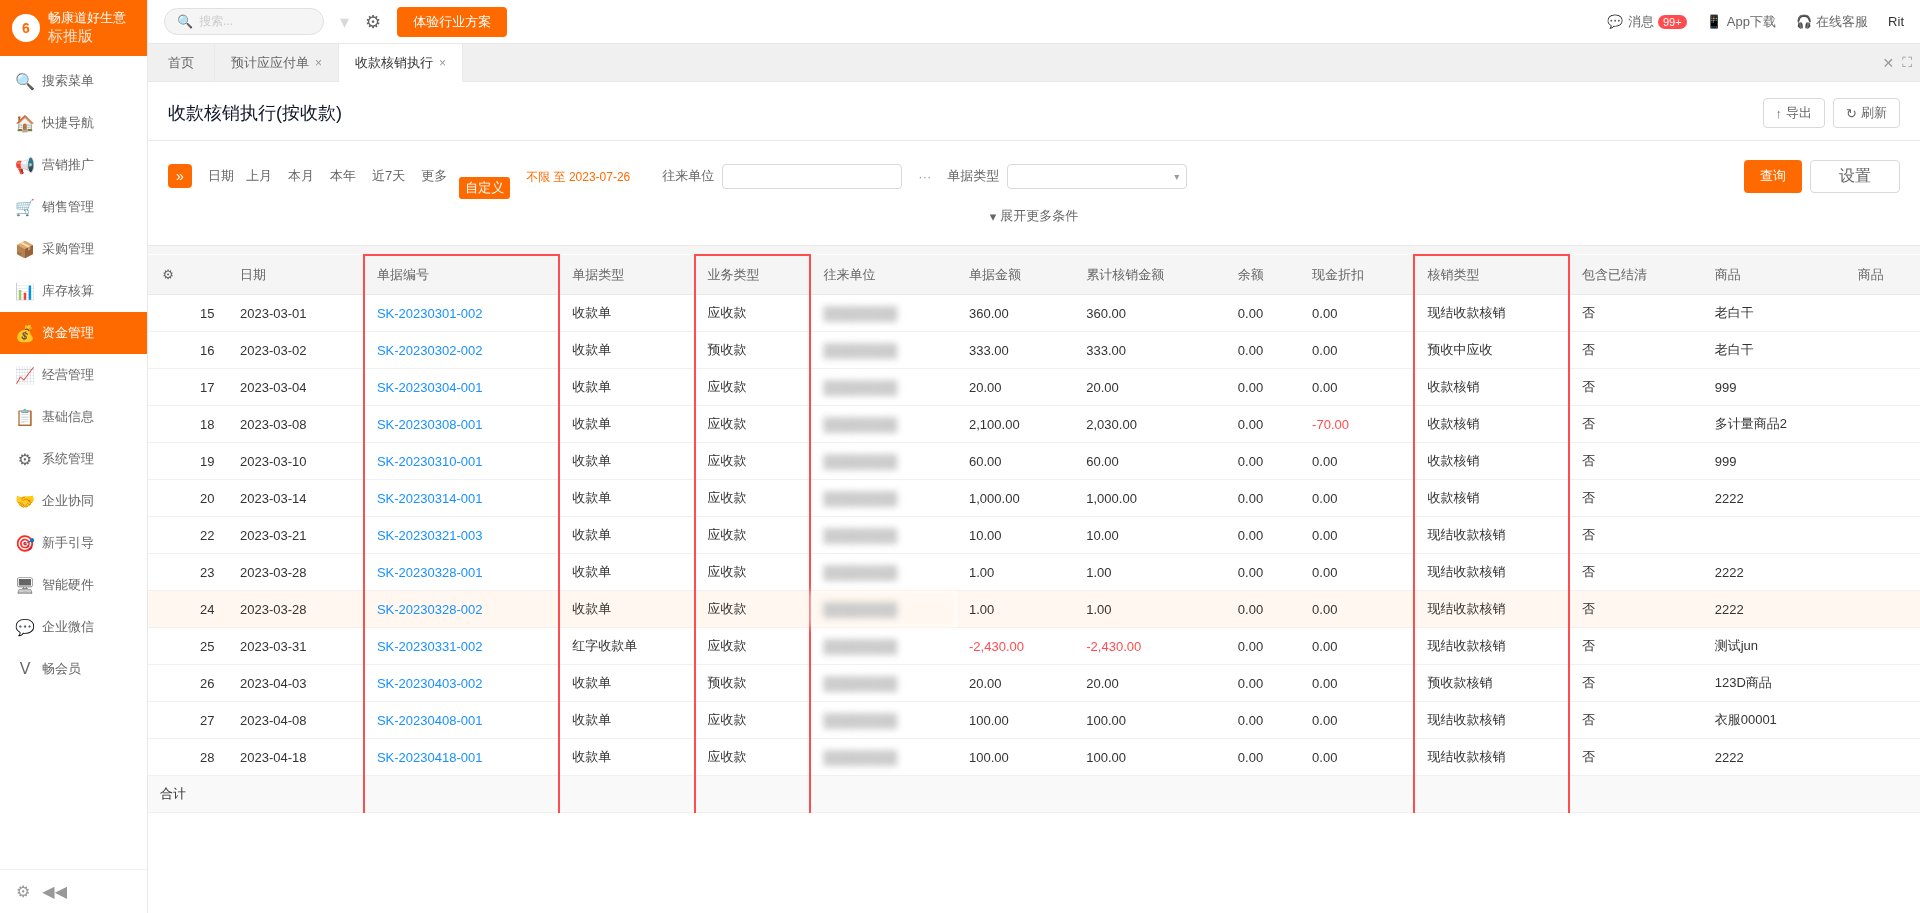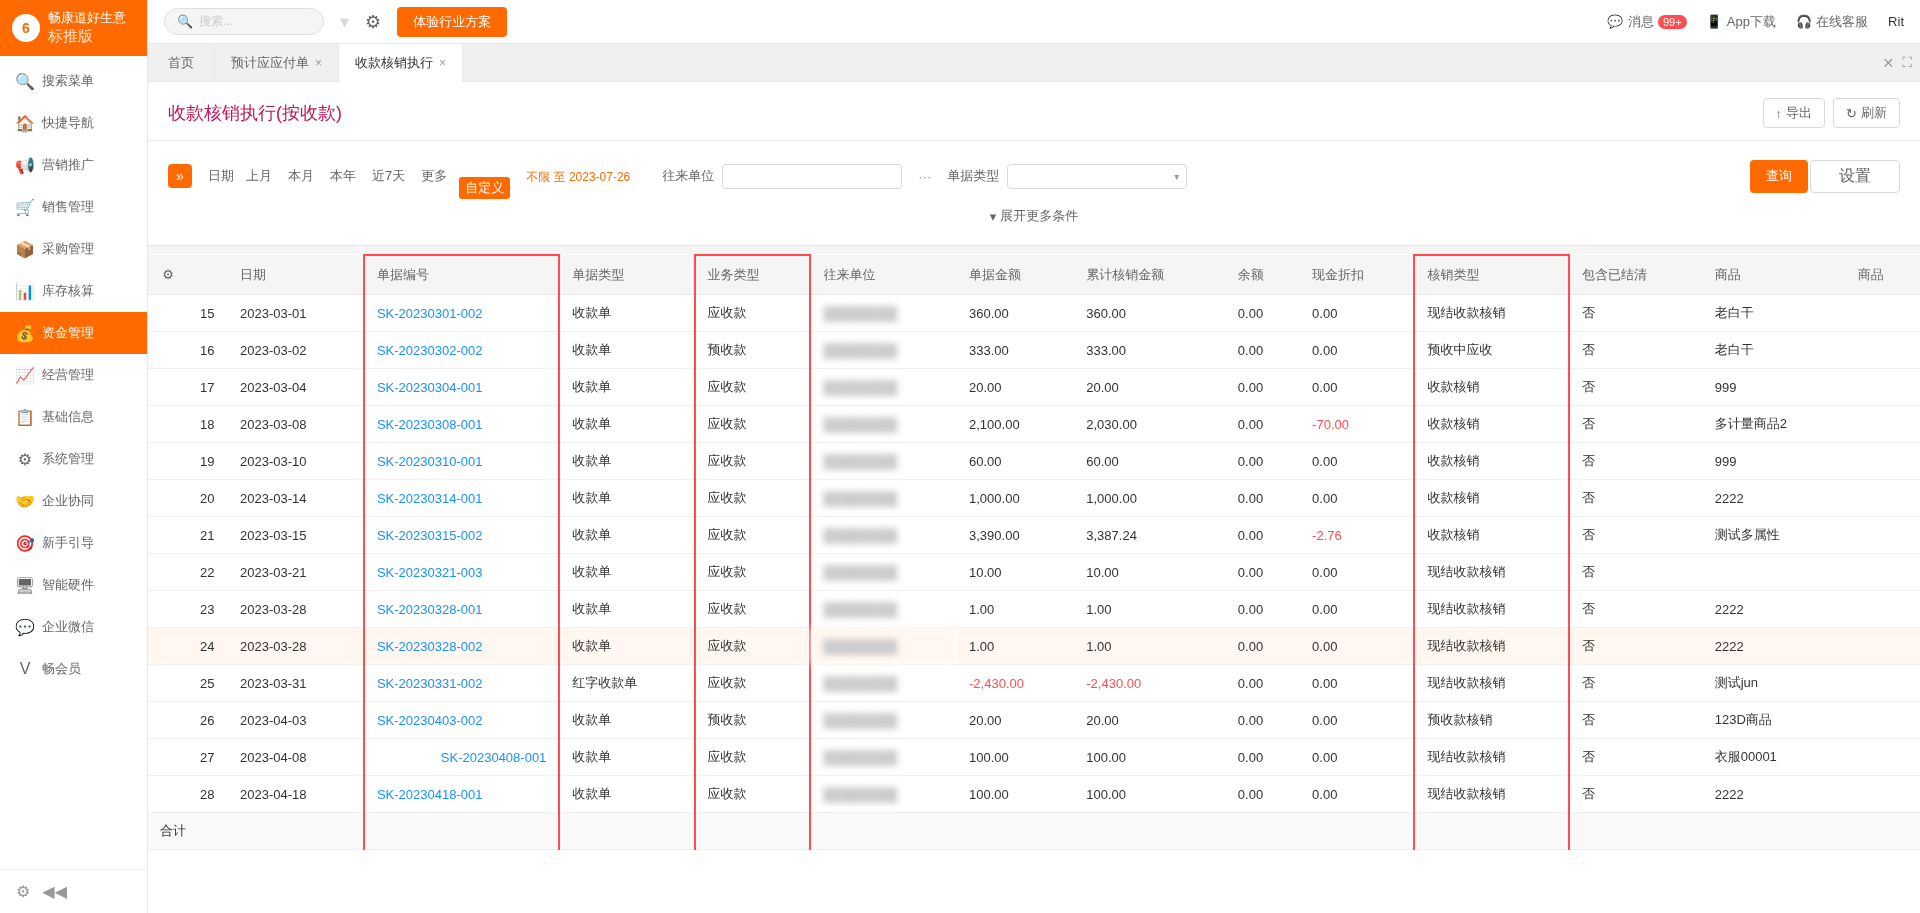--- a/index.html
+++ b/index.html
@@ -37,21 +37,21 @@
     .tab { display: flex; align-items: center; gap: 6px; padding: 0 16px; height: 38px; cursor: pointer; font-size: 13px; color: #666; border-right: 1px solid #e8e8e8; }
     .tab.active { background: #fff; color: #333; }
     .tab-close { color: #999; font-size: 12px; cursor: pointer; }
     .tabs-home { padding: 0 20px; height: 38px; display: flex; align-items: center; color: #666; font-size: 13px; cursor: pointer; border-right: 1px solid #e8e8e8; }
     .tab-controls { margin-left: auto; display: flex; align-items: center; padding: 0 8px; gap: 8px; }
     .tab-control-btn { color: #999; cursor: pointer; font-size: 14px; }
 
     
     .page-content { flex: 1; overflow: hidden; display: flex; flex-direction: column; padding: 0; background: #f5f5f5; }
     .page-header { background: #fff; padding: 16px 20px 12px; border-bottom: 1px solid #e8e8e8; display: flex; align-items: center; justify-content: space-between; }
-    .page-title { font-size: 18px; color: #be185d; font-weight: 500; }
+    .page-title { font-size: 18px; color: #0f172a; font-weight: 500; }
     .page-header-actions { display: flex; gap: 8px; }
     .btn-outline { border: 1px solid #d9d9d9; background: #fff; color: #666; border-radius: 4px; padding: 5px 12px; font-size: 13px; cursor: pointer; display: flex; align-items: center; gap: 4px; }
 
     
     .filter-bar { background: #fff; padding: 12px 20px; border-bottom: 1px solid #e8e8e8; }
     .filter-row { display: flex; align-items: center; gap: 16px; }
     .filter-toggle { width: 24px; height: 24px; background: #ff6a00; color: #fff; border-radius: 4px; display: flex; align-items: center; justify-content: center; cursor: pointer; font-size: 14px; }
     .filter-item { display: flex; align-items: center; gap: 8px; }
     .filter-label { color: #666; font-size: 13px; white-space: nowrap; }
     .filter-date-options { display: flex; gap: 8px; align-items: center; }
@@ -257,21 +257,21 @@
         <span class="filter-more">···</span>
         <div class="filter-item">
           <span class="filter-label">单据类型</span>
           <div class="filter-select-wrap">
             <select class="filter-select">
               <option value=""></option>
             </select>
             <span class="filter-select-arrow">▾</span>
           </div>
         </div>
-        <div style="margin-left:auto;display:flex;gap:2px;">
+        <div style="margin-left:auto;display:flex;gap:8px;">
           <button class="btn-query">查询</button>
           <button class="btn-settings">设置</button>
         </div>
       </div>
       <div class="filter-expand">
         <span>▾</span>
         <span>展开更多条件</span>
       </div>
     </div>
 
@@ -395,37 +395,20 @@
       <td class="">1,000.00</td>
       <td>0.00</td>
       <td class="">0.00</td>
       <td style="border-left:2px solid #ff4d4f;border-right:2px solid #ff4d4f;">收款核销</td>
       <td>否</td>
       <td>2222</td>
       <td></td>
     </tr>
             <tr>
       <td style="text-align:center;"></td>
-      <td>21</td>
-      <td>2023-03-15</td>
-      <td style="border-left:2px solid #ff4d4f;border-right:2px solid #ff4d4f;"><a class="link-cell" href="#">SK-20230315-002</a></td>
-      <td>收款单</td>
-      <td style="border-left:2px solid #ff4d4f;border-right:2px solid #ff4d4f;">应收款</td>
-      <td class="blurred">████████</td>
-      <td class="">3,390.00</td>
-      <td class="">3,387.24</td>
-      <td>0.00</td>
-      <td class="negative">-2.76</td>
-      <td style="border-left:2px solid #ff4d4f;border-right:2px solid #ff4d4f;">收款核销</td>
-      <td>否</td>
-      <td>测试多属性</td>
-      <td></td>
-    </tr>
-            <tr>
-      <td style="text-align:center;"></td>
       <td>22</td>
       <td>2023-03-21</td>
       <td style="border-left:2px solid #ff4d4f;border-right:2px solid #ff4d4f;"><a class="link-cell" href="#">SK-20230321-003</a></td>
       <td>收款单</td>
       <td style="border-left:2px solid #ff4d4f;border-right:2px solid #ff4d4f;">应收款</td>
       <td class="blurred">████████</td>
       <td class="">10.00</td>
       <td class="">10.00</td>
       <td>0.00</td>
       <td class="">0.00</td>
@@ -499,21 +482,21 @@
       <td class="">0.00</td>
       <td style="border-left:2px solid #ff4d4f;border-right:2px solid #ff4d4f;">预收款核销</td>
       <td>否</td>
       <td>123D商品</td>
       <td></td>
     </tr>
             <tr>
       <td style="text-align:center;"></td>
       <td>27</td>
       <td>2023-04-08</td>
-      <td style="border-left:2px solid #ff4d4f;border-right:2px solid #ff4d4f;text-align:right;"><a class="link-cell" href="#">SK-20230408-001</a></td>
+      <td style="border-left:2px solid #ff4d4f;border-right:2px solid #ff4d4f;"><a class="link-cell" href="#">SK-20230408-001</a></td>
       <td>收款单</td>
       <td style="border-left:2px solid #ff4d4f;border-right:2px solid #ff4d4f;">应收款</td>
       <td class="blurred">████████</td>
       <td class="">100.00</td>
       <td class="">100.00</td>
       <td>0.00</td>
       <td class="">0.00</td>
       <td style="border-left:2px solid #ff4d4f;border-right:2px solid #ff4d4f;">现结收款核销</td>
       <td>否</td>
       <td>衣服00001</td>

